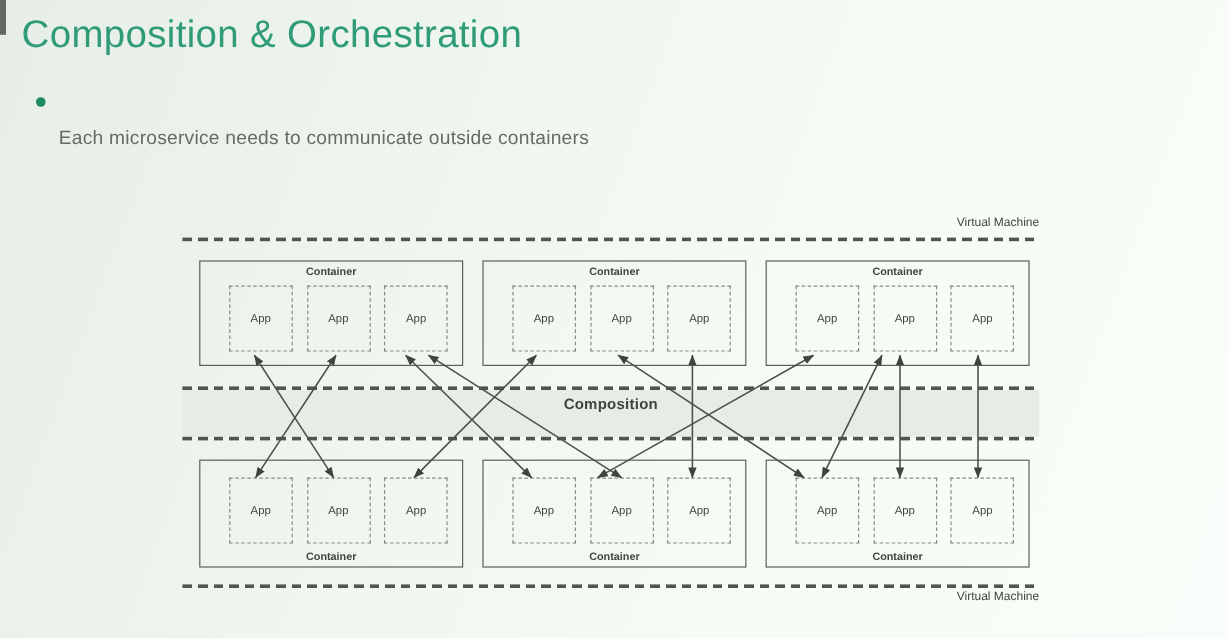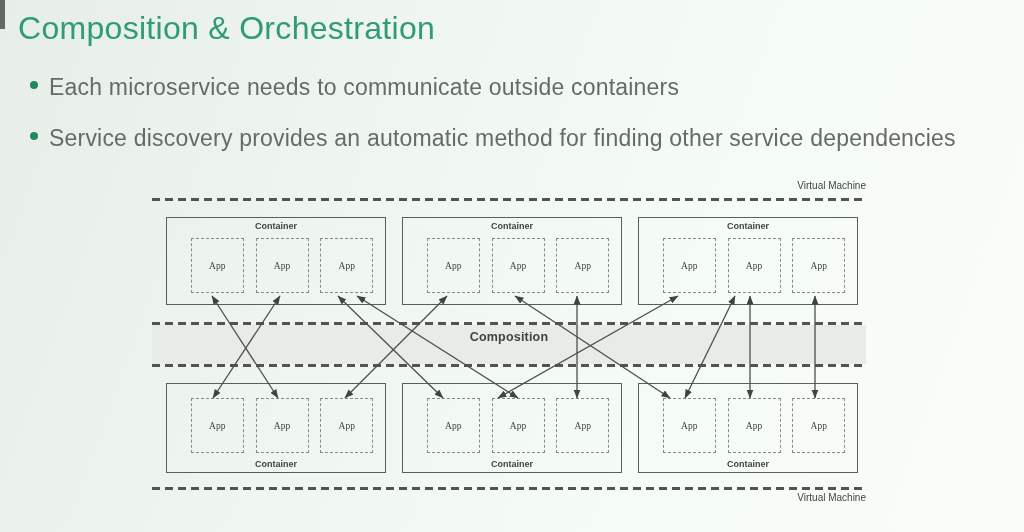--- a/index.html
+++ b/index.html
@@ -9,41 +9,41 @@
     background:linear-gradient(110deg,#e7eee8 0%,#eff6ef 35%,#f5fbf5 65%,#f9fdf9 100%);
   }
   .edge-artifact{position:absolute;left:0;top:0;width:5px;height:29px;background:#4a504c;opacity:.85;}
   .title{
     position:absolute;left:18px;top:10px;margin:0;
     font-size:32px;font-weight:400;letter-spacing:.3px;color:#2f9b77;
   }
   .bullets{position:absolute;left:30px;top:73px;margin:0;padding:0;list-style:none;}
   .bullets li{display:flex;align-items:flex-start;margin-bottom:21px;}
   .dot{flex:0 0 auto;width:8px;height:8px;border-radius:50%;background:#1e8a5e;margin:8px 11px 0 0;}
-  .btxt{font-size:23px;line-height:1.3;color:#666b67;letter-spacing:.2px;}
+  .btxt{font-size:16px;line-height:1.3;color:#666b67;letter-spacing:.2px;margin-top:33px;}
 
   
   .diagram{position:absolute;left:152px;top:180px;width:714px;height:332px;}
   .vm-label{position:absolute;left:0;right:0;text-align:right;font-size:10px;color:#3f443f;}
   .vm-label.top{top:0;}
   .vm-label.bottom{top:312px;}
   .hdash{
     position:absolute;left:0;right:0;height:2.5px;
     background:repeating-linear-gradient(90deg,#50554f 0,#50554f 8px,transparent 8px,transparent 13px);
   }
   .band-fill{position:absolute;left:0;right:0;top:145px;height:39px;background:#e8ece7;}
   .band-label{position:absolute;left:0;right:0;top:150px;text-align:center;font-size:12.5px;color:#3f443f;letter-spacing:.2px;font-weight:bold;}
   .crow{position:absolute;left:14px;width:692px;display:flex;gap:16px;}
   .crow.top{top:37px;height:88px;}
   .crow.bottom{top:203px;height:90px;}
   .cbox{position:relative;width:220px;height:100%;border:1.5px solid #5a5f5a;box-sizing:border-box;}
   .clabel{position:absolute;left:0;right:0;text-align:center;font-size:9px;color:#3f443f;font-weight:bold;}
   .clabel.top{top:3px;}
   .clabel.bottom{bottom:3px;}
-  .apps{position:absolute;left:12px;right:0;display:flex;justify-content:space-evenly;font-family:Liberation Serif, serif;}
+  .apps{position:absolute;left:12px;right:0;display:flex;justify-content:space-evenly;}
   .apps.top{top:20px;}
   .apps.bottom{top:14px;}
   .app{
     width:53px;height:55px;border:1px dashed #878c87;box-sizing:border-box;
     display:flex;align-items:center;justify-content:center;
     font-size:9.5px;color:#3f443f;
   }
   .arrows{position:absolute;left:0;top:0;pointer-events:none;}
   .arrow{stroke:#4b504b;stroke-width:1.3;}
 </style>
@@ -52,24 +52,20 @@
 
 <div class="slide">
   <div class="edge-artifact"></div>
 
   <h1 class="title">Composition &amp; Orchestration</h1>
 
   <ul class="bullets">
     <li>
       <span class="dot"></span>
       <span class="btxt">Each microservice needs to communicate outside containers</span>
-    </li>
-    <li>
-      <span class="dot"></span>
-      <span class="btxt">Service discovery provides an automatic method for finding other service dependencies</span>
     </li>
   </ul>
 
   <div class="diagram">
     <div class="vm-label top">Virtual Machine</div>
     <div class="hdash" style="top:18px"></div>
 
     <div class="crow top">
         <div class="cbox">
           <div class="clabel top">Container</div>

